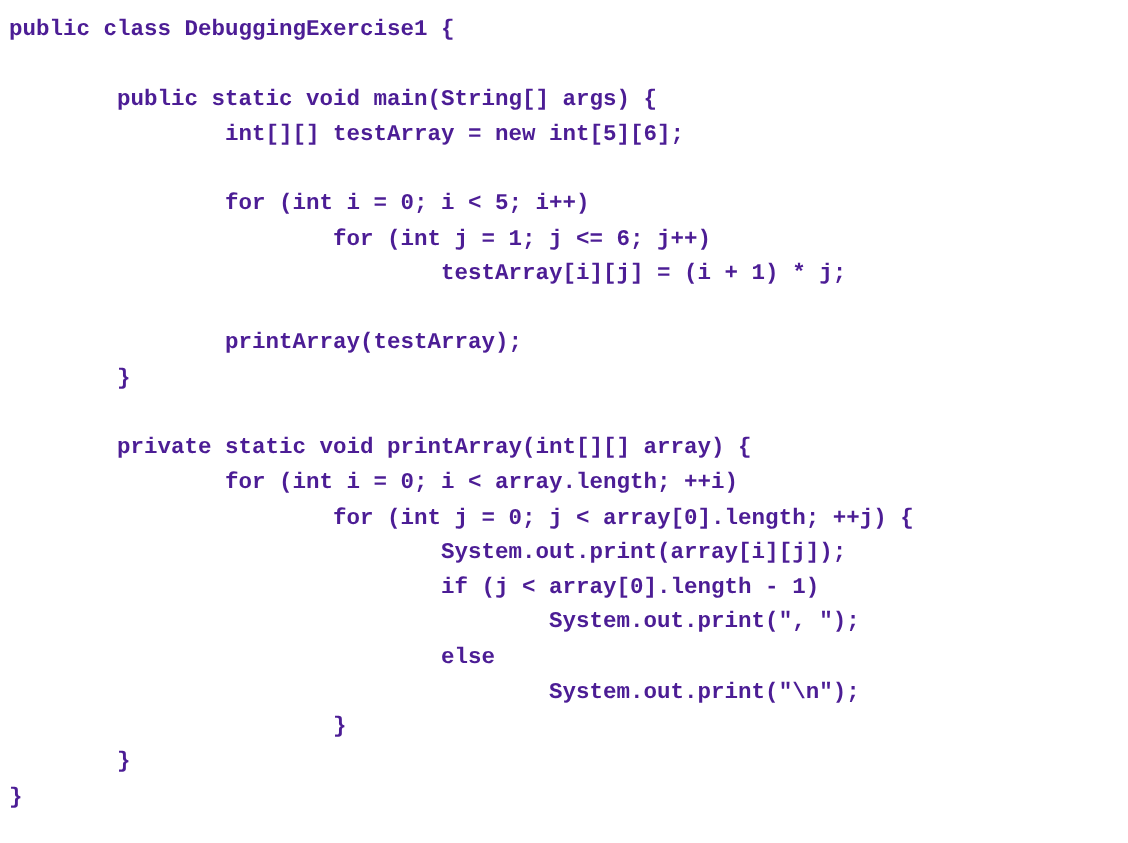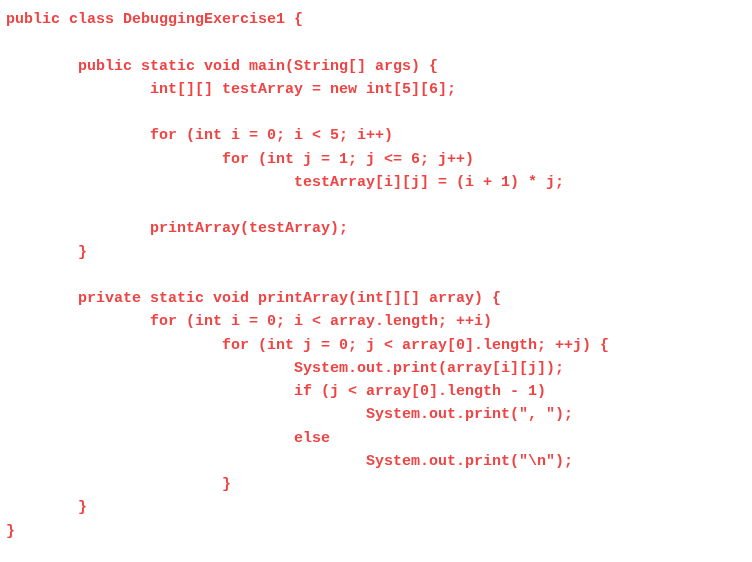--- a/index.html
+++ b/index.html
@@ -10,21 +10,21 @@
     height: 562px;
     overflow: hidden;
   }
   pre.code {
     margin: 0;
     padding: 8px 6px;
     font-family: "Courier New", Courier, monospace;
     font-weight: bold;
     font-size: 15px;
     line-height: 1.55;
-    color: #ef4444;
+    color: #4c1d95;
     white-space: pre;
   }
 </style>
 </head>
 <body>
 
 <pre class="code"><span>public class DebuggingExercise1 {</span>
 <span></span>
 <span>        public static void main(String[] args) {</span>
 <span>                int[][] testArray = new int[5][6];</span>

